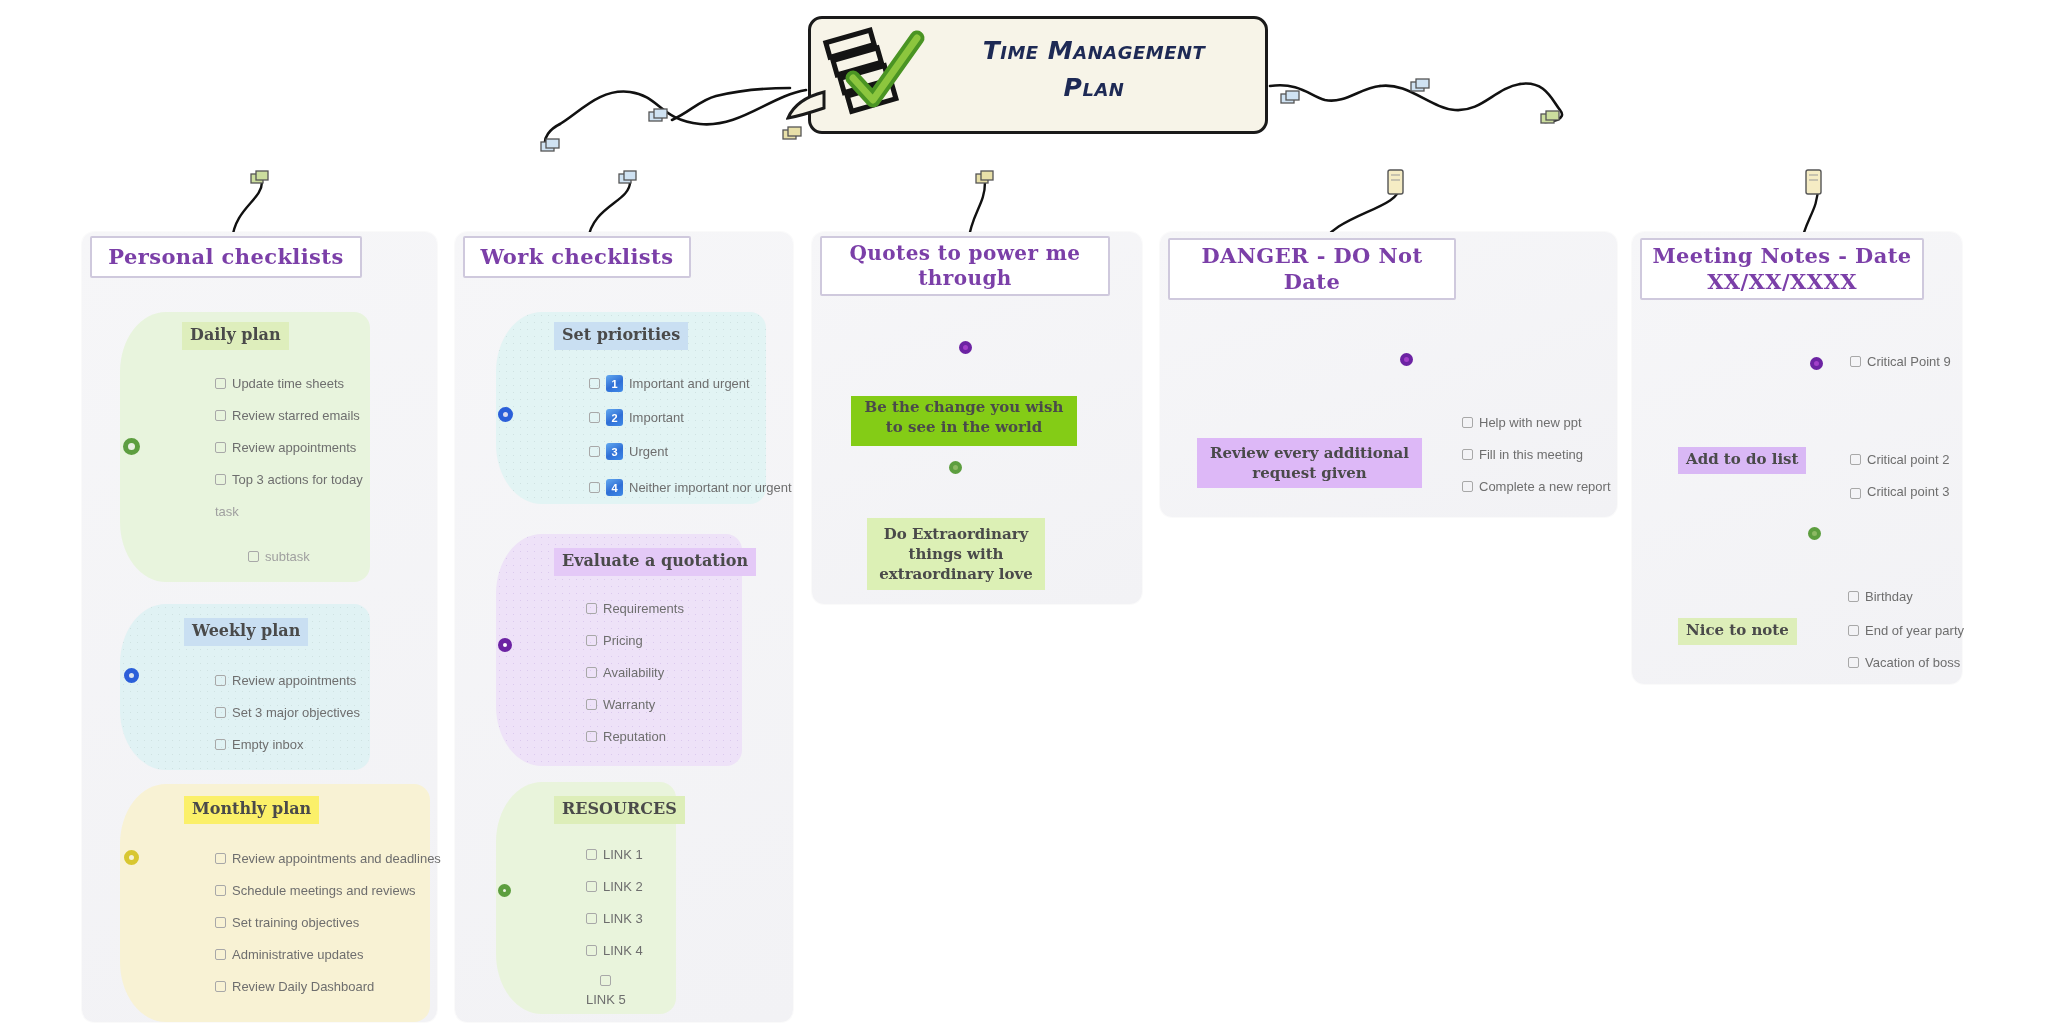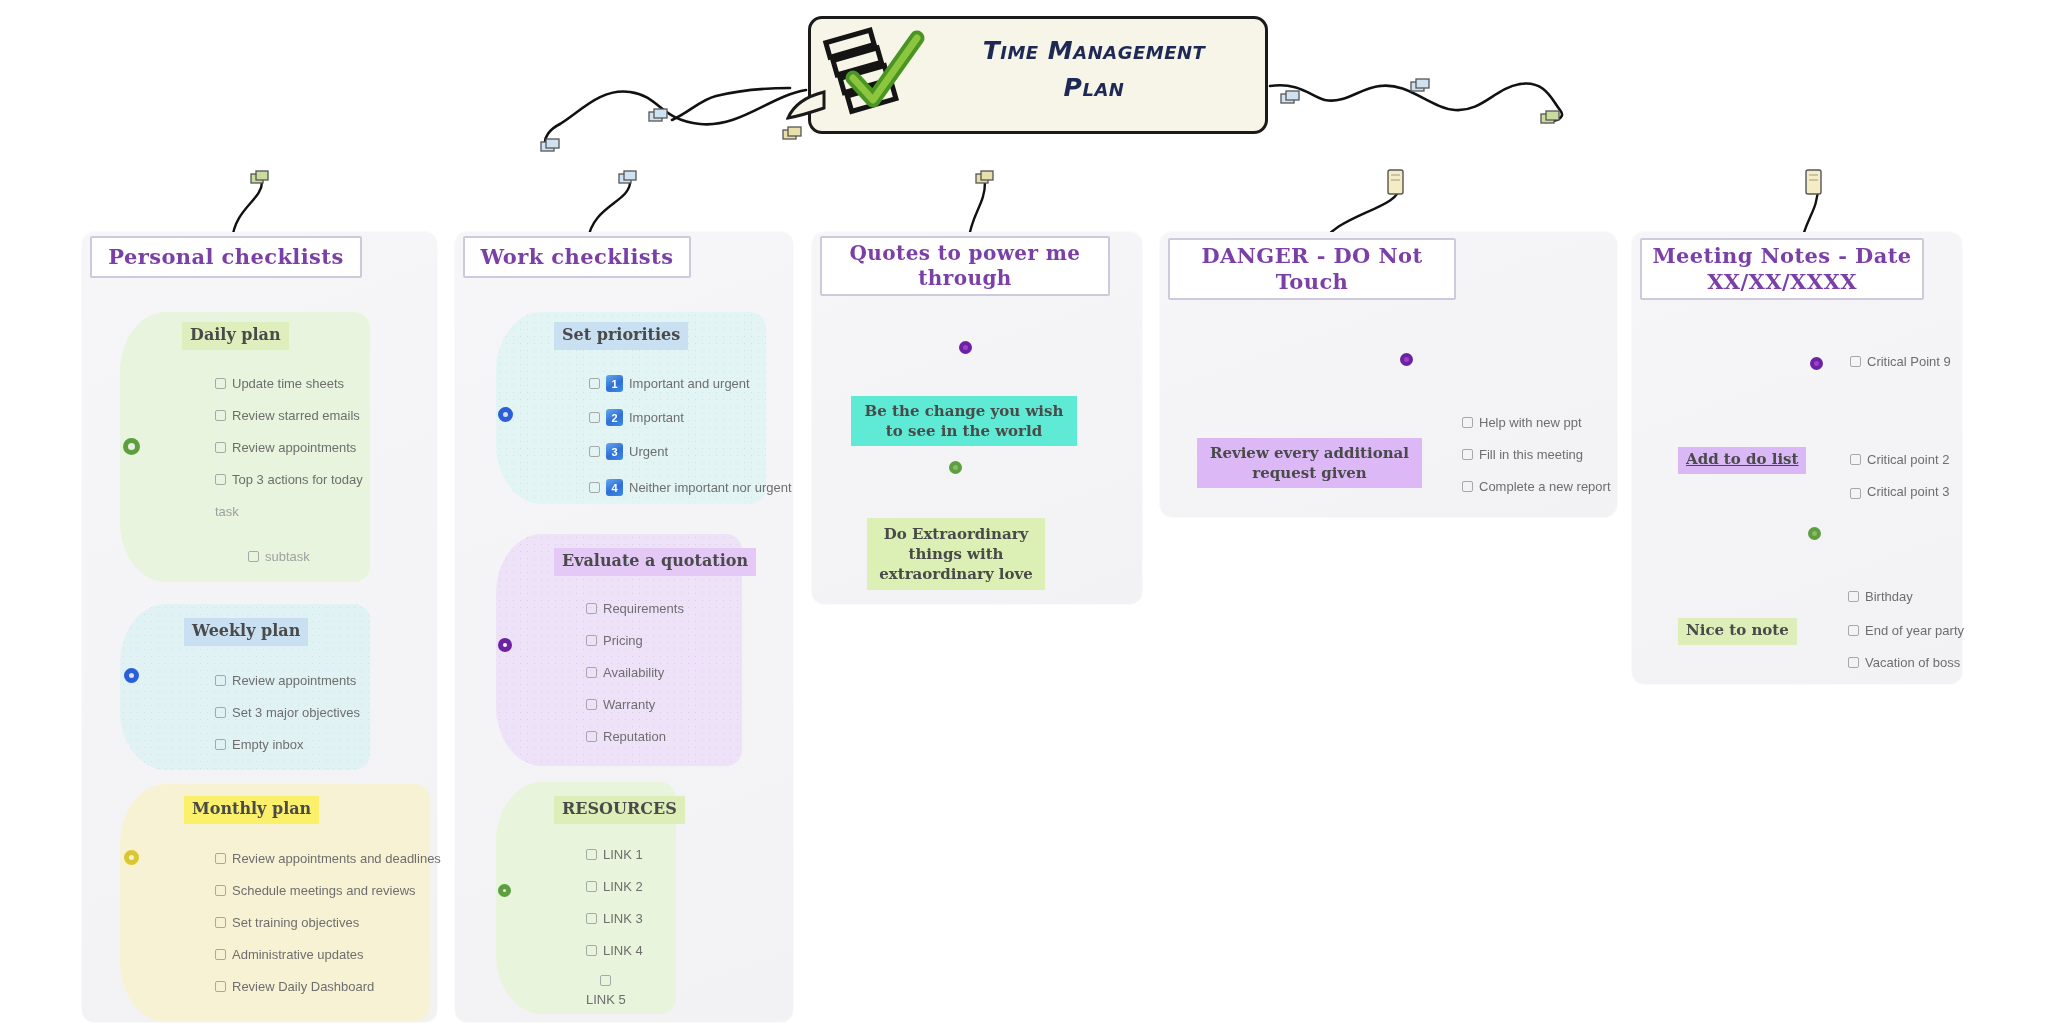--- a/index.html
+++ b/index.html
@@ -111,21 +111,21 @@
     font-family: "DejaVu Serif", serif;
     font-weight: bold;
     font-size: 15px;
     color: #4a4a4a;
     text-align: center;
     line-height: 1.35;
     padding: 9px 12px;
     z-index: 5;
     display:flex; align-items:center; justify-content:center;
   }
-  .quote.vio { background: #5eead4; }
+  .quote.vio { background: #84cc16; align-items: flex-end; }
   .quote.grn { background: #dcf0b5; }
   .quote.vio2 { background: #ddb8f7; }
 
   
   .leaf {
     position: absolute;
     display: flex; align-items: center; gap: 6px;
     font-family: "Liberation Sans", sans-serif;
     font-size: 13px;
     color: #6e6e6e;
@@ -526,21 +526,21 @@
   <div class="quote vio" style="left:851px;top:396px;width:226px;height:50px;">
     <span>Be the change you wish to see in the world</span>
   </div>
   <div class="dot green3" style="left:949px;top:461px;"></div>
   <div class="quote grn" style="left:867px;top:518px;width:178px;height:72px;">
     <span>Do Extraordinary things with extraordinary love</span>
   </div>
 
   <div class="panel" style="left:1160px;top:232px;width:457px;height:285px;"></div>
   <div class="panel-title" style="left:1168px;top:238px;width:288px;height:62px;font-size:21px;padding:0 8px;">
-    <span>DANGER - DO Not Touch</span>
+    <span>DANGER - DO Not Date</span>
   </div>
   <div class="dot purple2" style="left:1400px;top:353px;"></div>
   <div class="quote vio2" style="left:1197px;top:438px;width:225px;height:50px;">
     <span>Review every additional request given</span>
   </div>
   <div class="leaf" style="left:1462px;top:415px;">
     <span class="cbx"></span>
     <span>Help with new ppt</span>
   </div>
   <div class="leaf" style="left:1462px;top:447px;">
@@ -550,21 +550,21 @@
   <div class="leaf" style="left:1462px;top:479px;">
     <span class="cbx"></span>
     <span>Complete a new report</span>
   </div>
 
   <div class="panel" style="left:1632px;top:232px;width:330px;height:452px;"></div>
   <div class="panel-title" style="left:1640px;top:238px;width:284px;height:62px;font-size:21px;padding:0 8px;">
     <span>Meeting Notes - Date XX/XX/XXXX</span>
   </div>
   <div class="dot purple2" style="left:1810px;top:357px;"></div>
-  <div class="hl pp" style="left:1678px;top:447px;font-size:15px;text-decoration:underline;">
+  <div class="hl pp" style="left:1678px;top:447px;font-size:15px;">
     <span>Add to do list</span>
   </div>
   <div class="leaf" style="left:1850px;top:354px;">
     <span class="cbx"></span>
     <span>Critical Point 9</span>
   </div>
   <div class="leaf" style="left:1850px;top:452px;">
     <span class="cbx"></span>
     <span>Critical point 2</span>
   </div>

